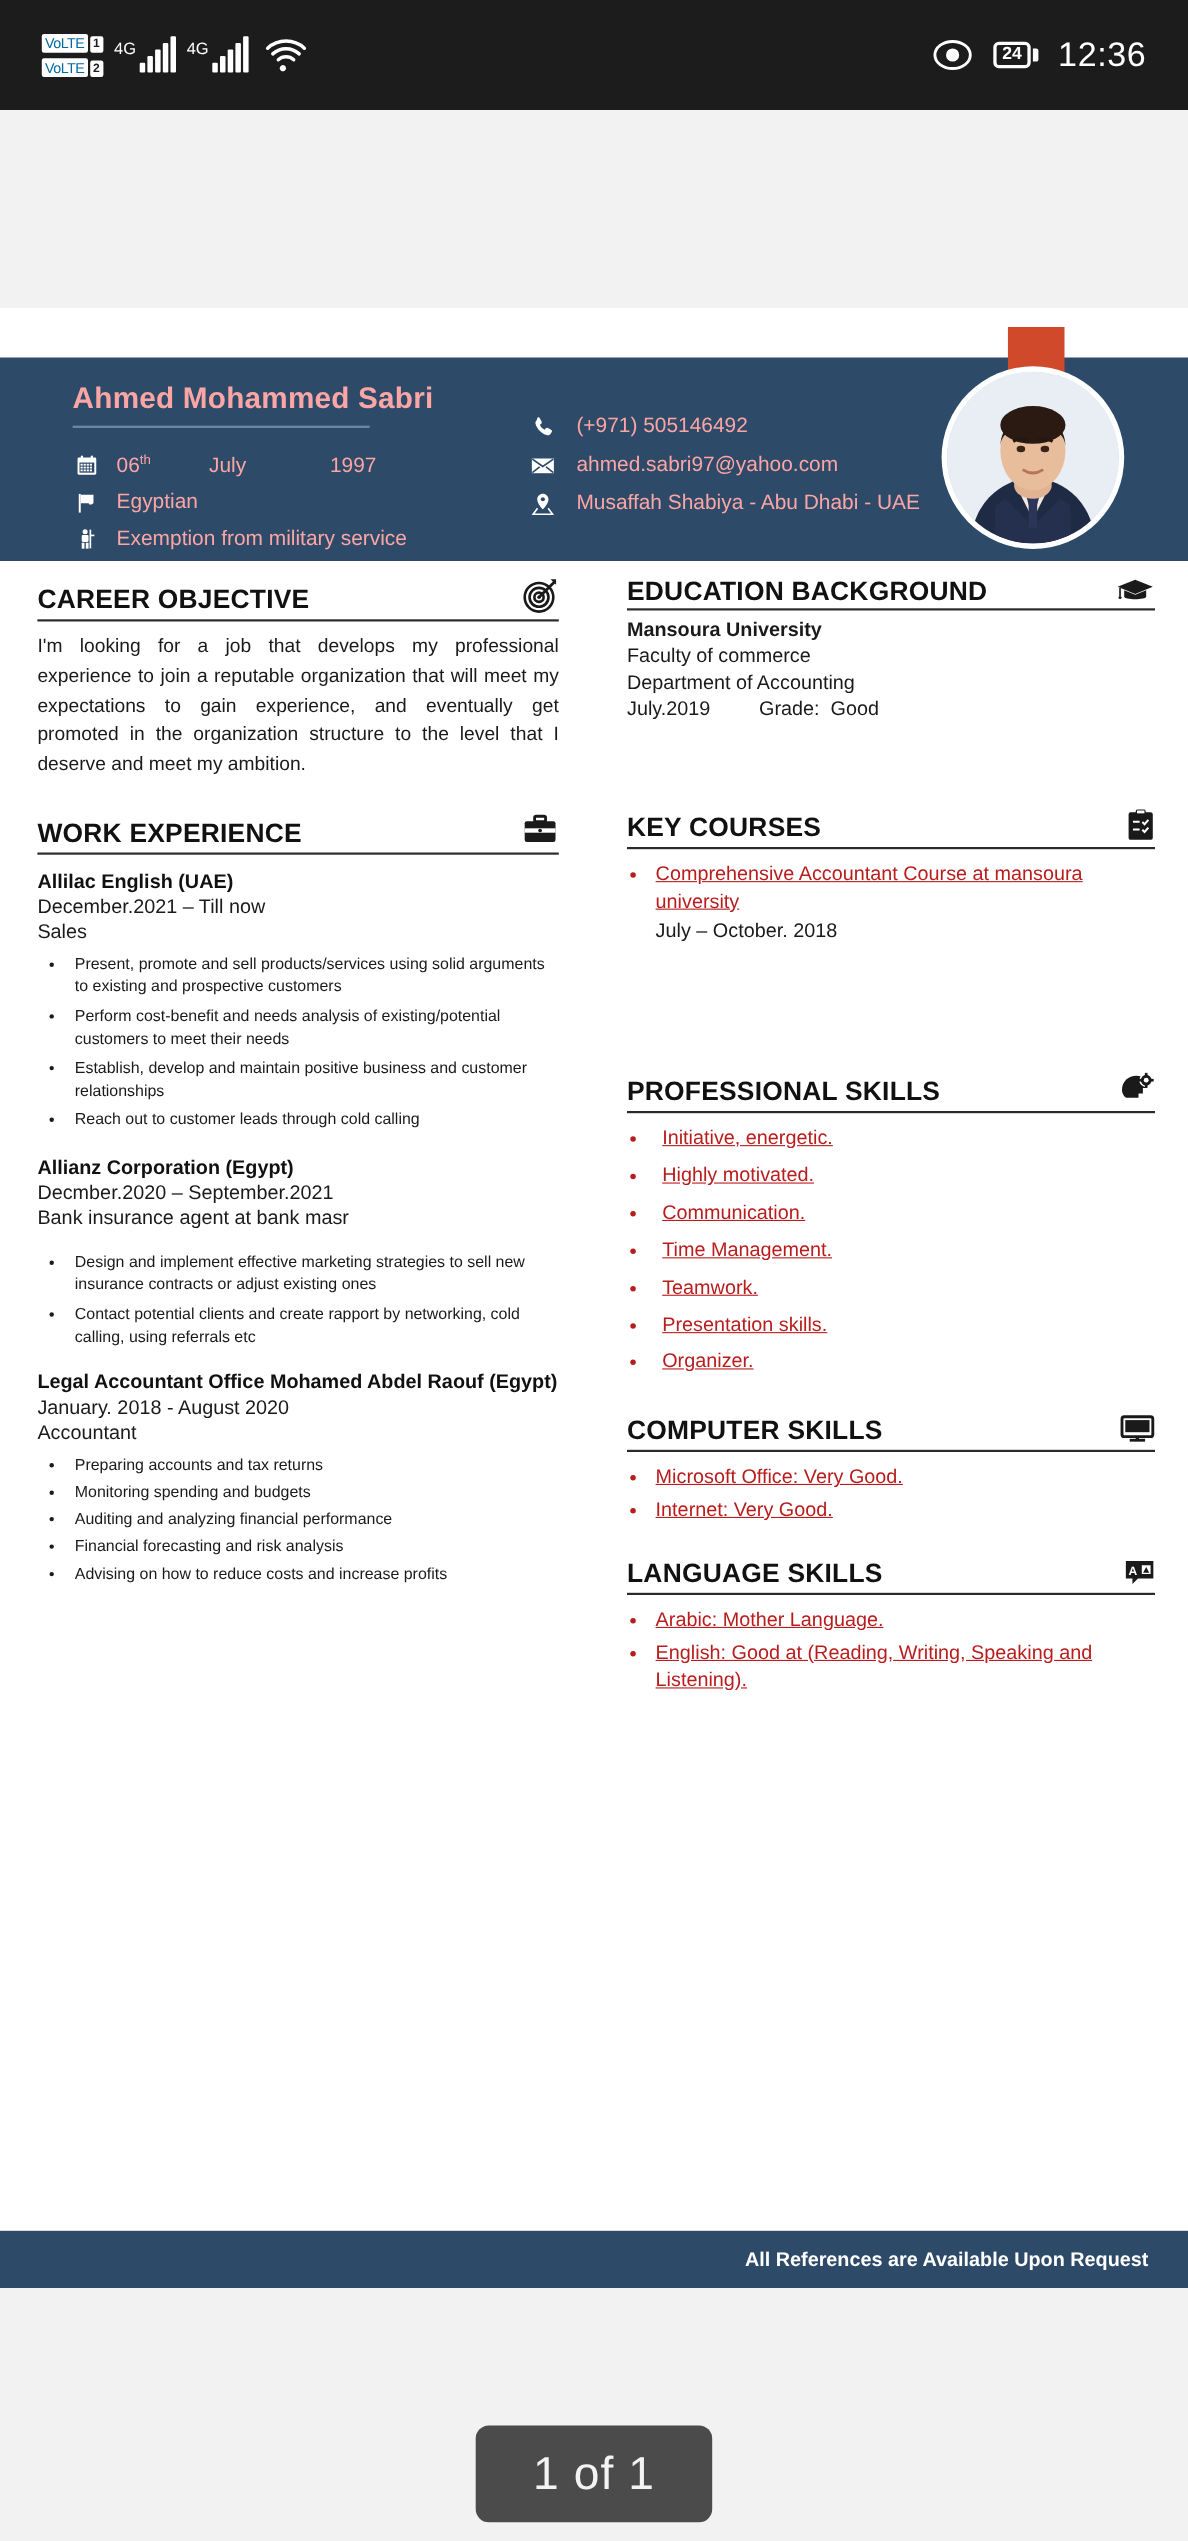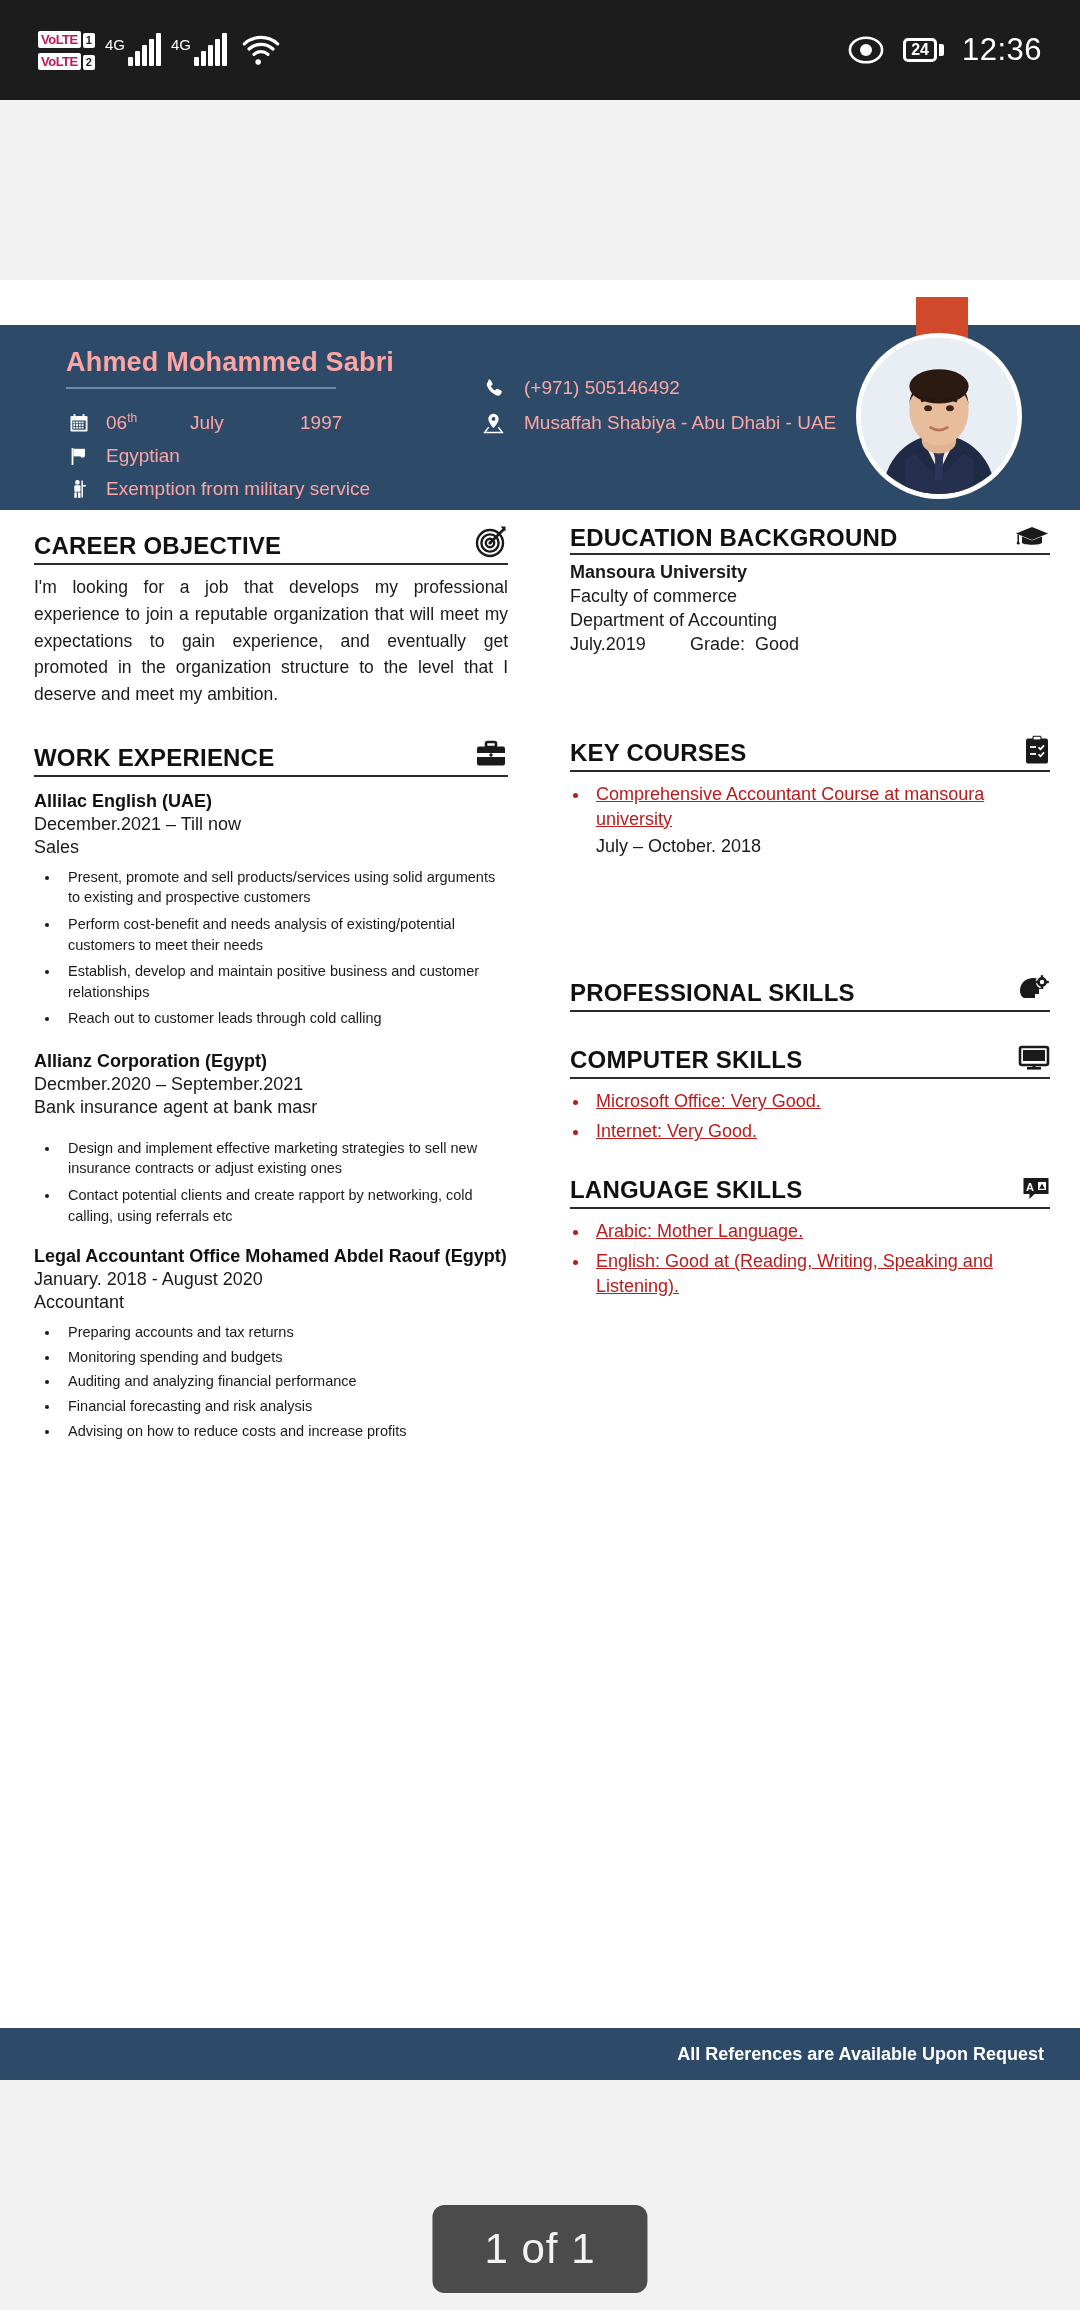--- a/index.html
+++ b/index.html
@@ -15,21 +15,21 @@
     height:100px; background:#1c1c1c; color:#fff;
     display:flex; align-items:center; justify-content:space-between;
     padding:0 38px;
   }
   .sb-left{ display:flex; align-items:center; gap:6px; }
   .volte-stack{ display:flex; flex-direction:column; gap:5px; }
   .volte{
     display:flex; align-items:flex-end; gap:2px;
   }
   .volte-badge{
-    background:#fff; color:#be185d; font-size:13px; font-weight:bold;
+    background:#fff; color:#0369a1; font-size:13px; font-weight:normal;
     line-height:1; padding:2px 3px; border-radius:2px;
     letter-spacing:-.5px;
   }
   .volte-num{
     background:#fff; color:#1c1c1c; font-size:11px; font-weight:bold;
     line-height:1; padding:2px 3px; border-radius:2px;
   }
   .sig-group{ display:flex; align-items:flex-end; gap:3px; margin-left:4px; }
   .sig-label{ font-size:15px; align-self:flex-start; margin-top:2px; }
   .bars{ display:flex; align-items:flex-end; gap:2px; height:32px; }
@@ -288,20 +288,30 @@
         <div class="contact-row">
           <span class="contact-ico">
             <svg width="21" height="21" viewBox="0 0 20 20">
                 <path d="M5.3 1.6c.8-.5 1.7-.2 2.1.6l1.5 2.7c.4.8.2 1.6-.5 2.1l-1 .7c.6 1.7 2.4 3.6 4.2 4.3l.7-1c.5-.7 1.4-.9 2.1-.5l2.7 1.5c.8.4 1 1.4.6 2.1l-1.1 1.6c-.7 1-2 1.4-3.2 1-4.6-1.5-8.2-5.1-9.7-9.7-.4-1.2 0-2.5 1-3.2z" fill="#fff"></path>
               </svg>
           </span>
           <span>(+971) 505146492</span>
         </div>
         <div class="contact-row">
           <span class="contact-ico">
+            <svg width="21" height="21" viewBox="0 0 22 16">
+                <rect x="0.5" y="1" width="21" height="14" fill="#fff"></rect>
+                <path d="M1 1.6l10 7 10-7" stroke="#2d4a68" stroke-width="1.7" fill="none"></path>
+                <path d="M1 14.4l7-5.4M21 14.4l-7-5.4" stroke="#2d4a68" stroke-width="1.5" fill="none"></path>
+              </svg>
+          </span>
+          <span>ahmed.sabri97@yahoo.com</span>
+        </div>
+        <div class="contact-row">
+          <span class="contact-ico">
             <svg width="21" height="21" viewBox="0 0 20 20">
                 <path d="M10 0.8c-2.7 0-4.9 2.2-4.9 4.9 0 3.6 4.9 8.6 4.9 8.6s4.9-5 4.9-8.6c0-2.7-2.2-4.9-4.9-4.9z" fill="#fff"></path>
                 <circle cx="10" cy="5.6" r="1.8" fill="#2d4a68"></circle>
                 <path d="M5.4 13.4L1.6 18.6h16.8l-3.8-5.2" stroke="#fff" stroke-width="1.4" fill="none"></path>
               </svg>
           </span>
           <span>Musaffah Shabiya - Abu Dhabi - UAE</span>
         </div>
       </div>
 
@@ -467,20 +477,29 @@
                   <circle cx="26" cy="7" r="2.2" fill="#fff"></circle>
                   <g fill="#1a1a1a">
                     <rect x="24.8" y="0.2" width="2.4" height="3"></rect>
                     <rect x="24.8" y="11" width="2.4" height="3"></rect>
                     <rect x="19.2" y="5.8" width="3" height="2.4"></rect>
                     <rect x="29.8" y="5.8" width="3" height="2.4"></rect>
                   </g>
                 </svg>
             </span>
           </div>
+          <ul class="rlist wide">
+            <li>Initiative, energetic.</li>
+            <li>Highly motivated.</li>
+            <li>Communication.</li>
+            <li>Time Management.</li>
+            <li>Teamwork.</li>
+            <li>Presentation skills.</li>
+            <li>Organizer.</li>
+          </ul>
         </div>
 
         <div class="spacer-26"></div>
 
         <div class="sec">
           <div class="sec-head">
             <span class="sec-title">COMPUTER SKILLS</span>
             <span class="sec-ico">
               <svg width="32" height="28" viewBox="0 0 32 28">
                   <rect x="2" y="3" width="28" height="18" rx="2" fill="none" stroke="#1a1a1a" stroke-width="2.6"></rect>

